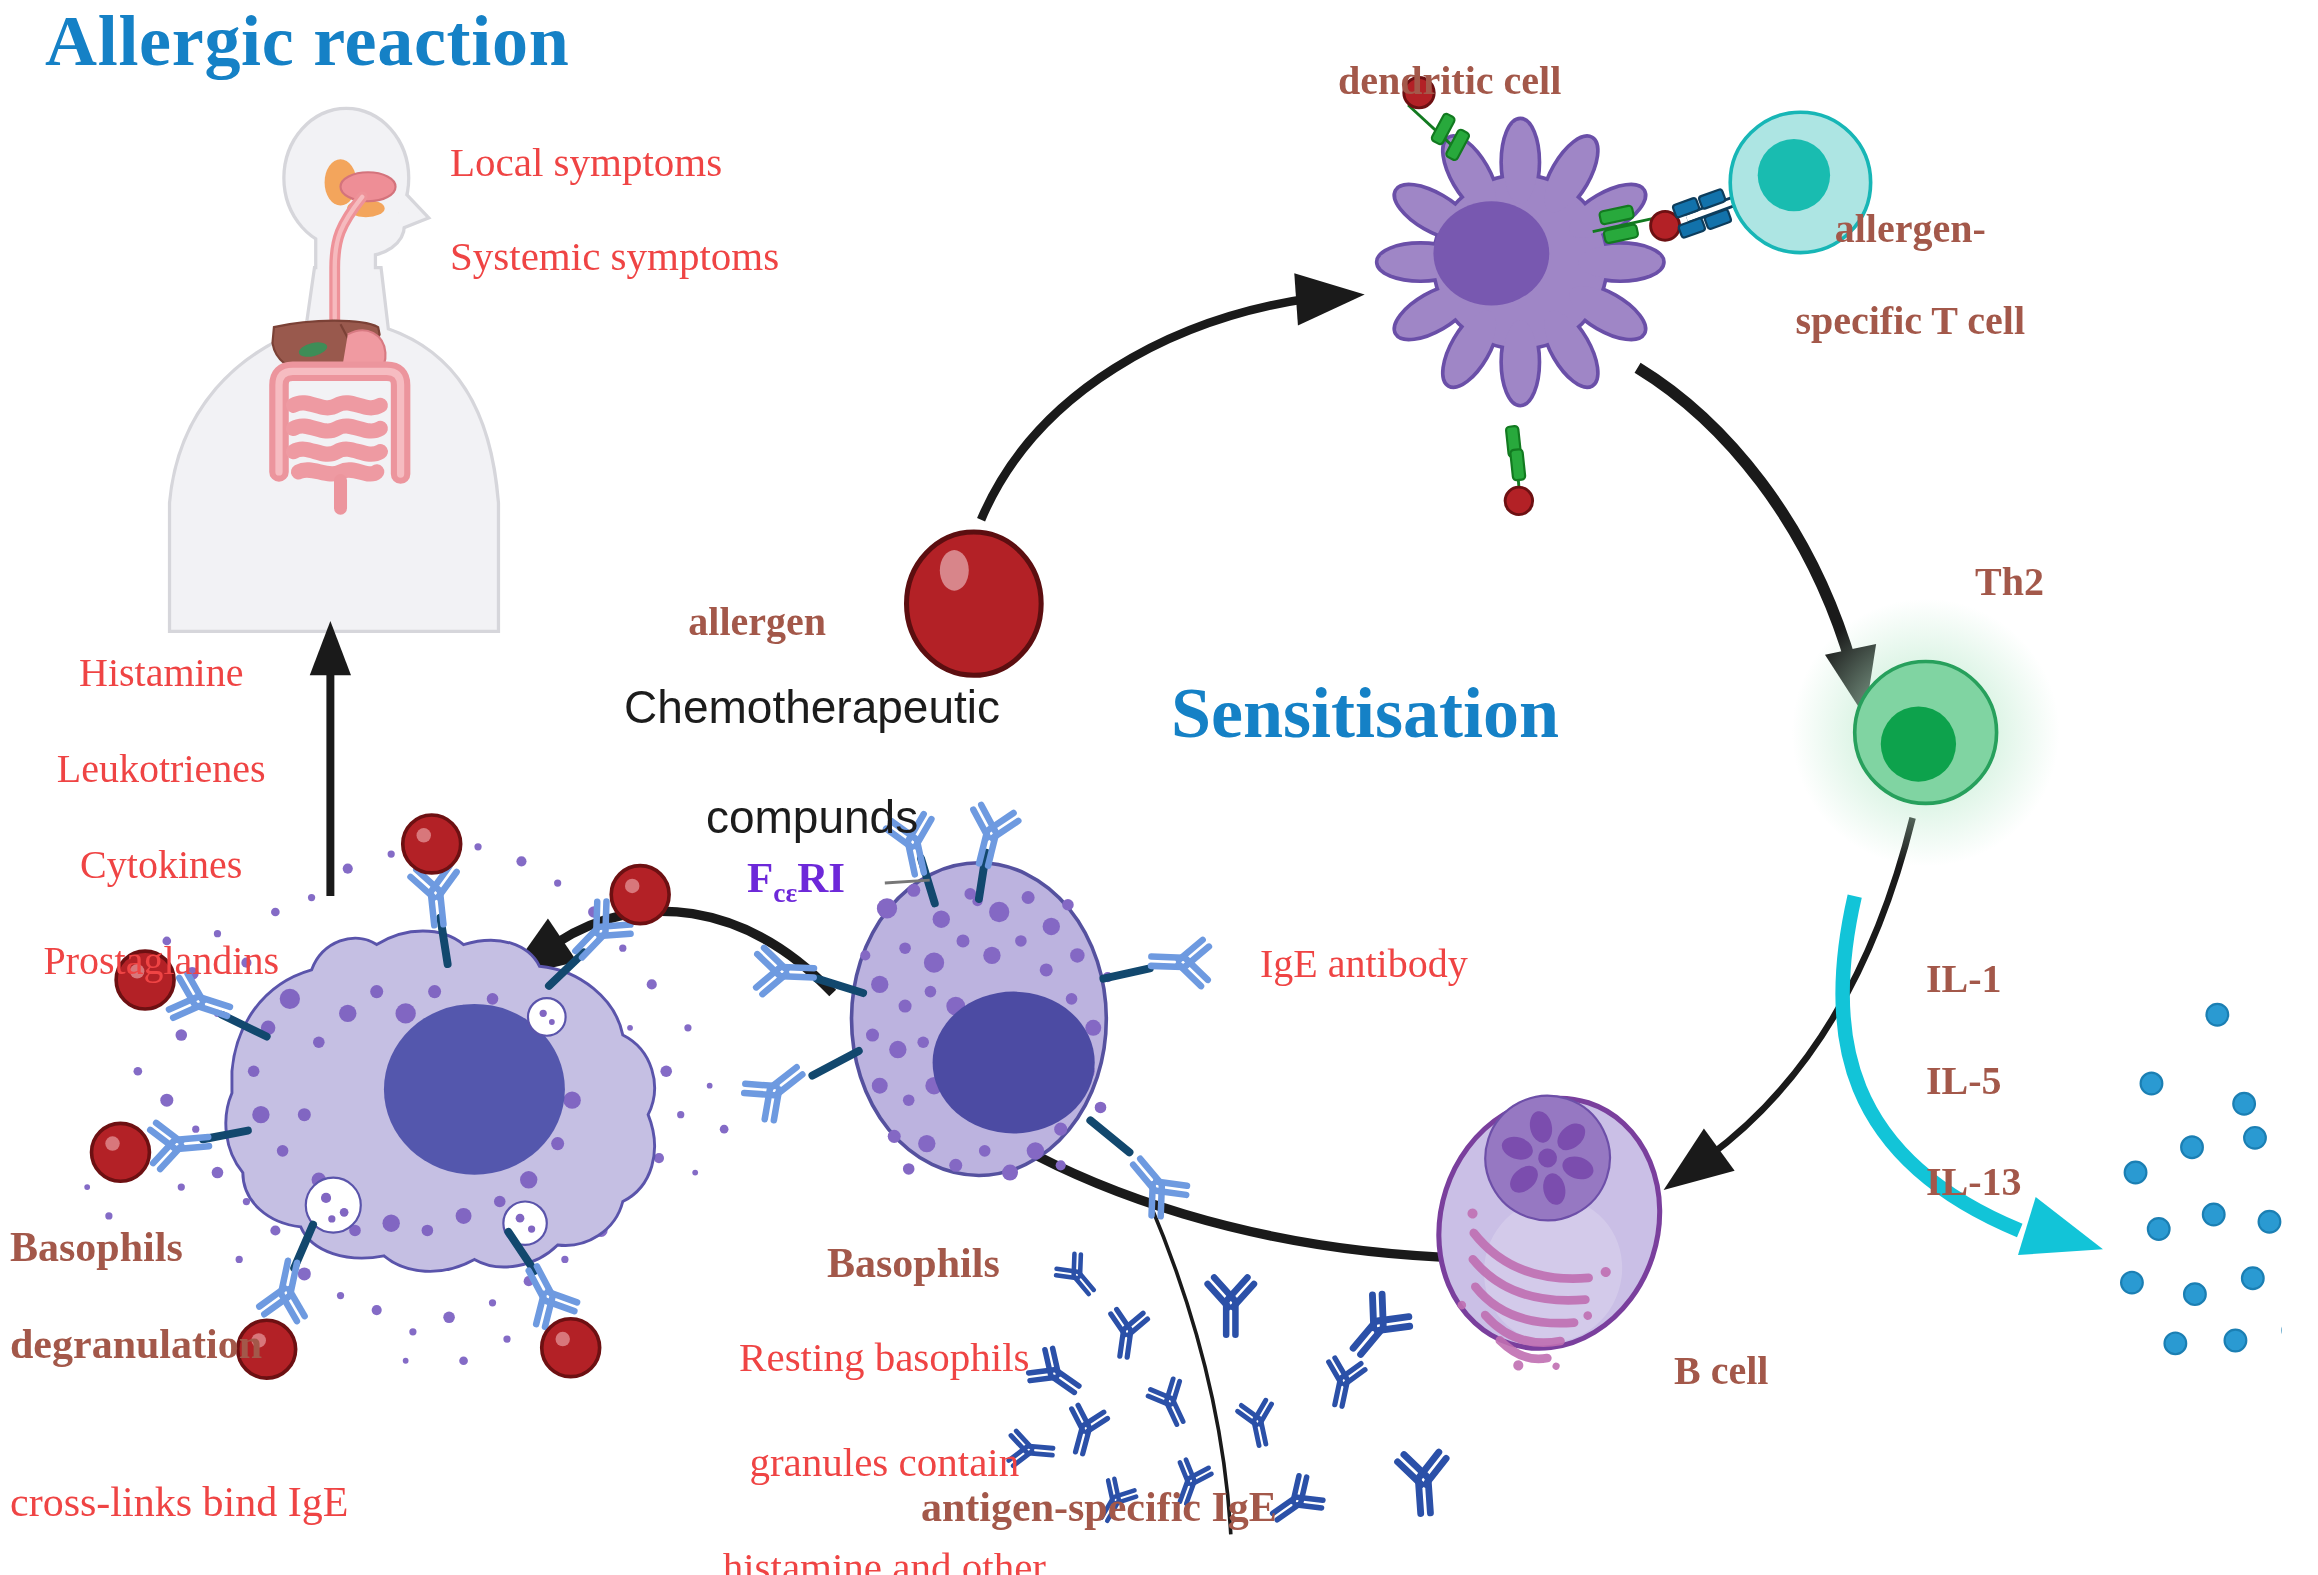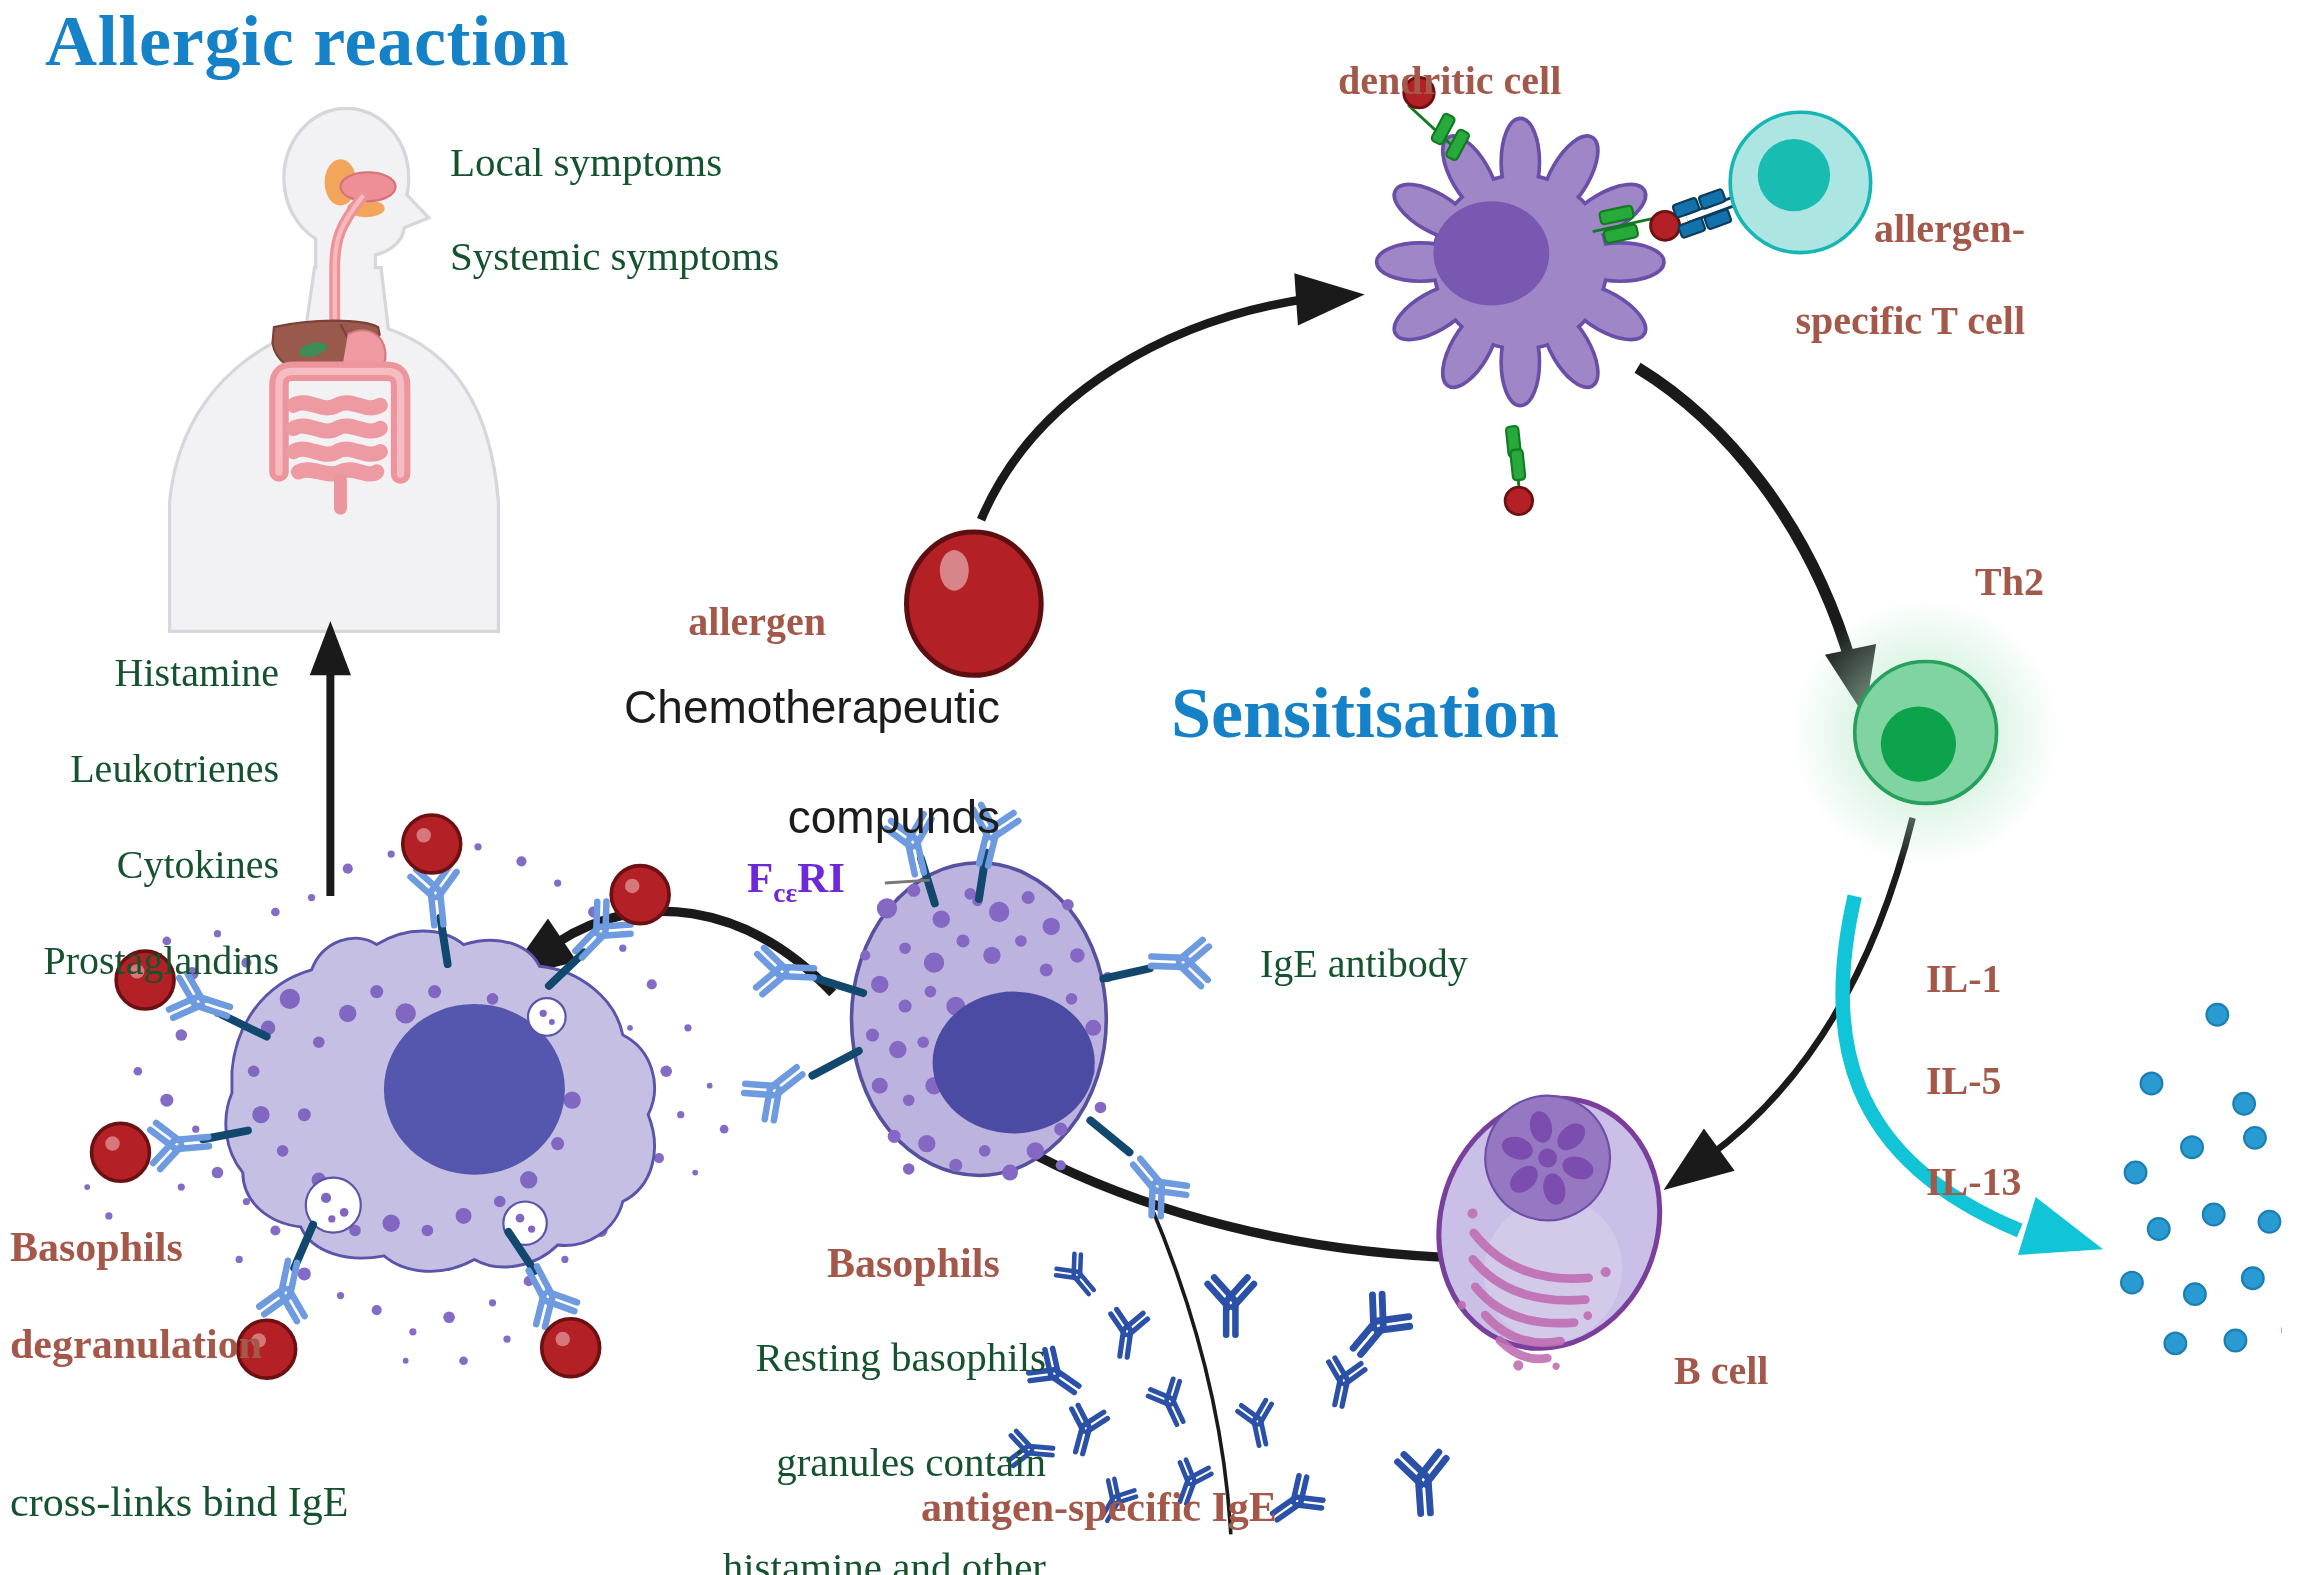--- a/index.html
+++ b/index.html
@@ -1,25 +1,25 @@
 <!DOCTYPE html>
 <html style="font-size:11.6px"><head>
 <meta charset="utf-8">
 <style>
   html,body{margin:0;padding:0;background:#ffffff;}
   .stage{position:relative;width:2282px;height:1575px;background:#ffffff;overflow:hidden;
          font-family:"Liberation Serif","DejaVu Serif",serif;text-decoration:underline;}
   .art{position:absolute;left:0;top:0;}
   .lbl{position:absolute;white-space:pre;line-height:1.15;}
   .brown{color:#a3584a;font-weight:bold;}
-  .green{color:#14532d;}
+  .green{color:#ef4444;}
   .blue{color:#1581c6;font-weight:bold;}
   .black{color:#1c1c1c;}
   .sans{font-family:"Liberation Sans","DejaVu Sans",sans-serif;}
-  .r{text-align:right;}
+  .r{text-align:center;}
   .title{font-size:72px;letter-spacing:0.7px;}
   .h-sens{font-size:72px;}
   .t56{font-size:41px;}
   .t55{font-size:40px;}
   .t58{font-size:42px;}
   .t60{font-size:46px;}
   .lh128{line-height:1.28;}
   .lh124{line-height:1.24;}
   .lh120{line-height:1.2;}
   .lh127{line-height:1.27;}

